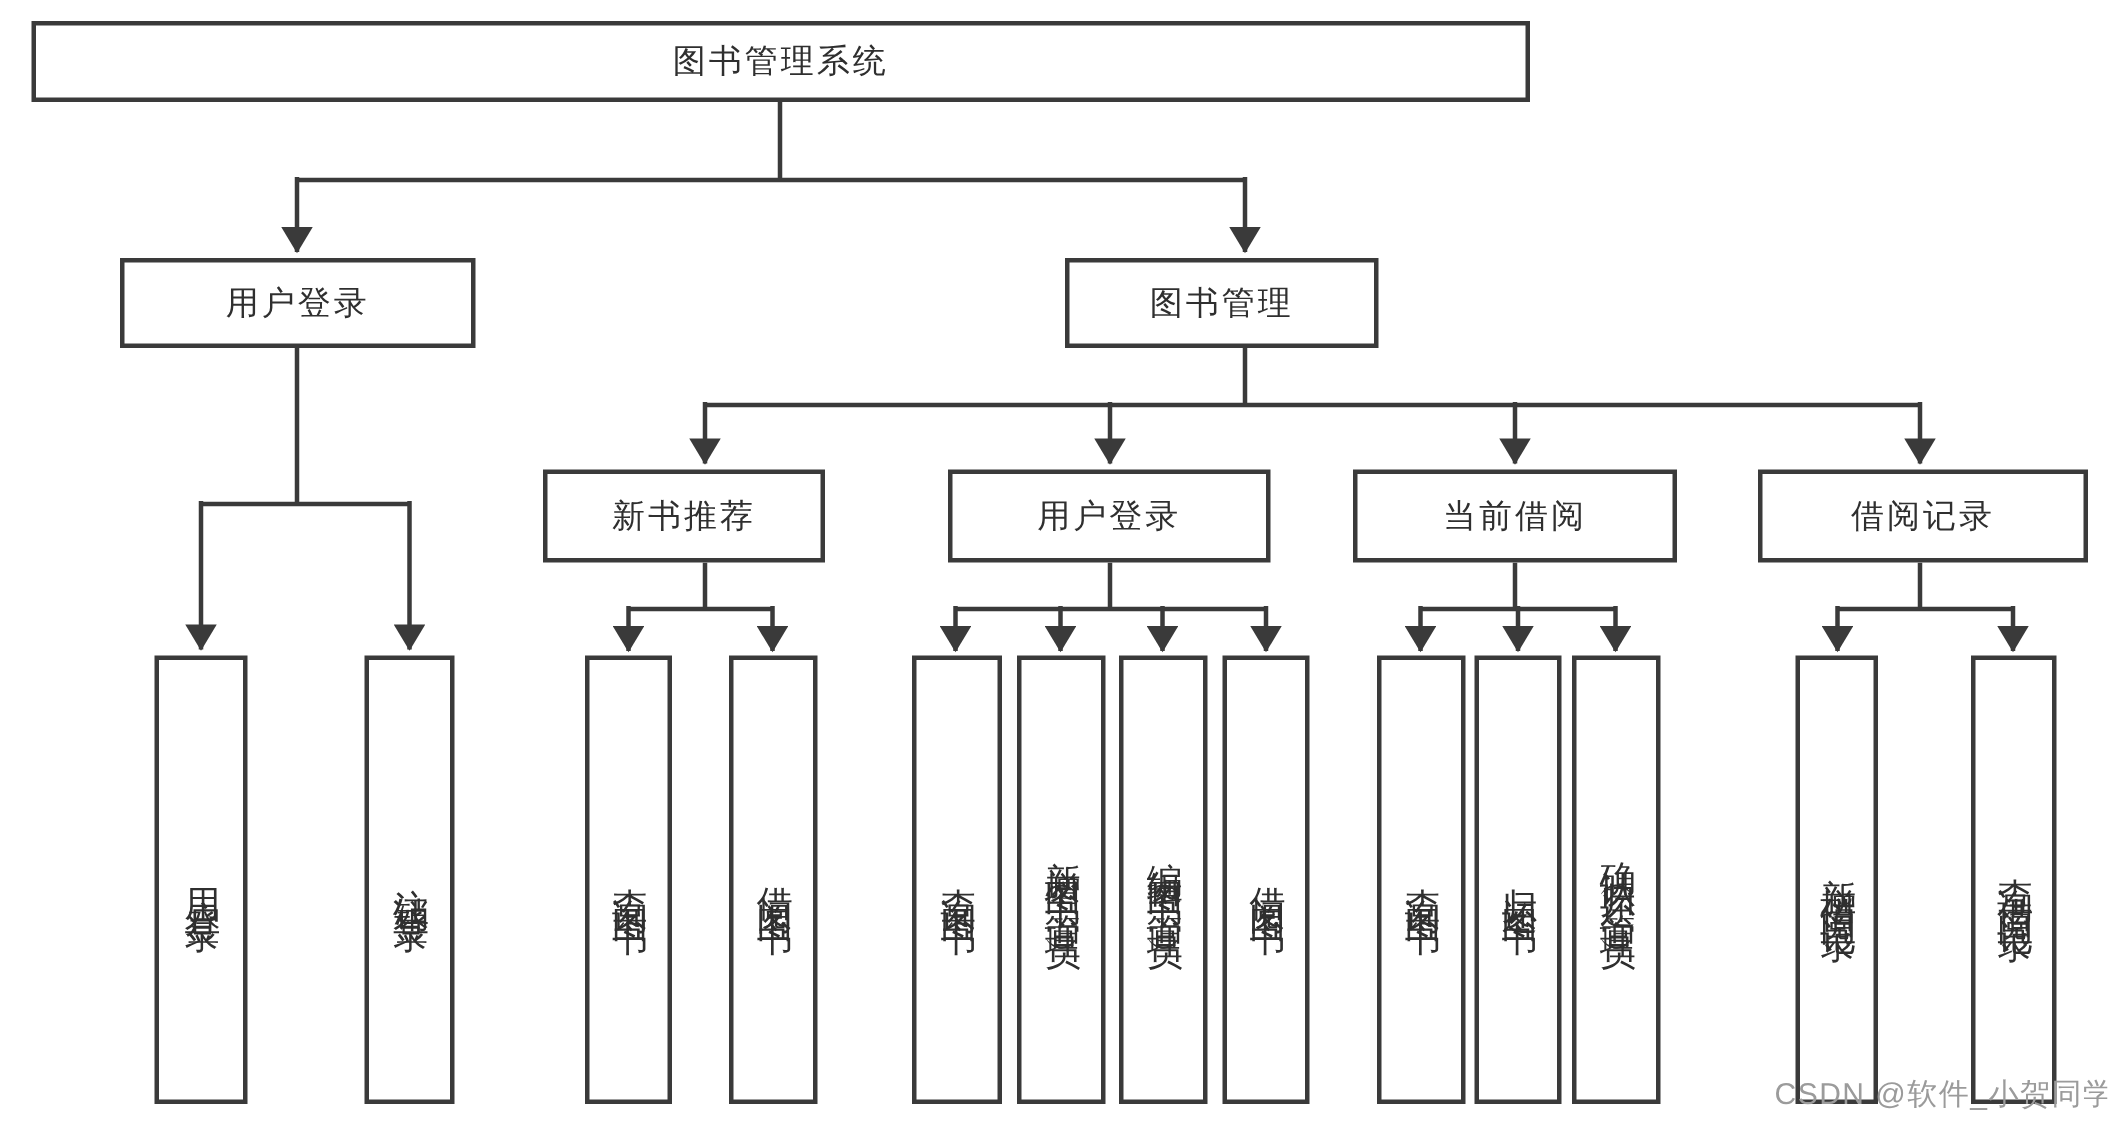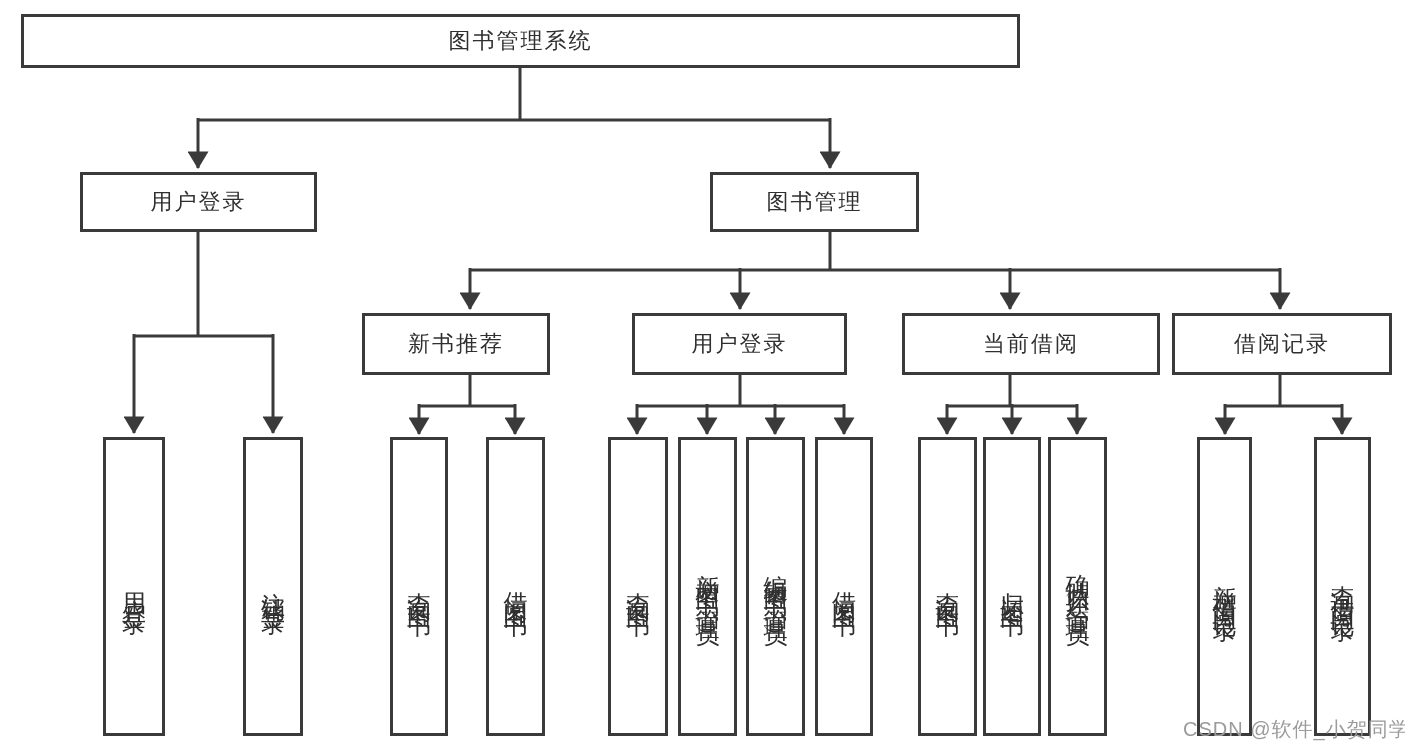--- a/index.html
+++ b/index.html
@@ -105,21 +105,21 @@
   <div class="node h" style="left:710px;top:172px;width:209px;height:60px;">
     <span>图书管理</span>
   </div>
 
   <div class="node h" style="left:362px;top:313px;width:188px;height:62px;">
     <span>新书推荐</span>
   </div>
   <div class="node h" style="left:632px;top:313px;width:215px;height:62px;">
     <span>用户登录</span>
   </div>
-  <div class="node h" style="left:902px;top:313px;width:258px;height:62px;">
+  <div class="node h" style="left:902px;top:313px;width:216px;height:62px;">
     <span>当前借阅</span>
   </div>
   <div class="node h" style="left:1172px;top:313px;width:220px;height:62px;">
     <span>借阅记录</span>
   </div>
 
   <div class="node v" style="left:103px;top:437px;width:62px;height:299px;">
     <span class="vtext">用户登录</span>
   </div>
   <div class="node v" style="left:243px;top:437px;width:60px;height:299px;">

